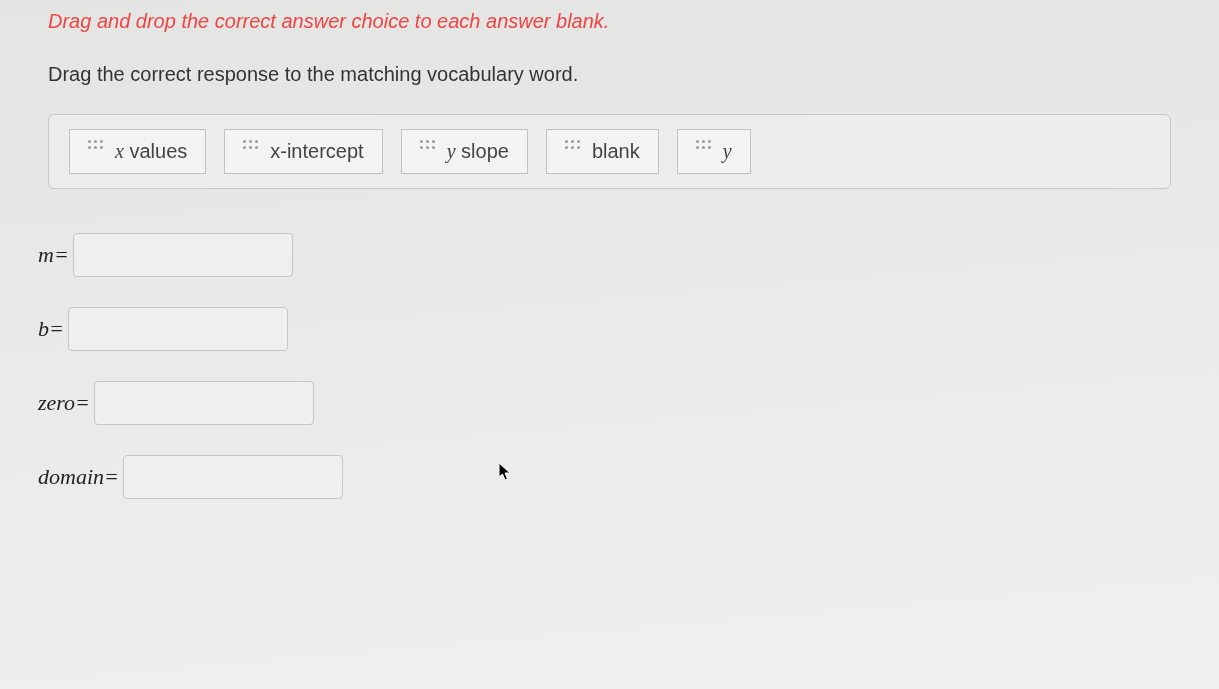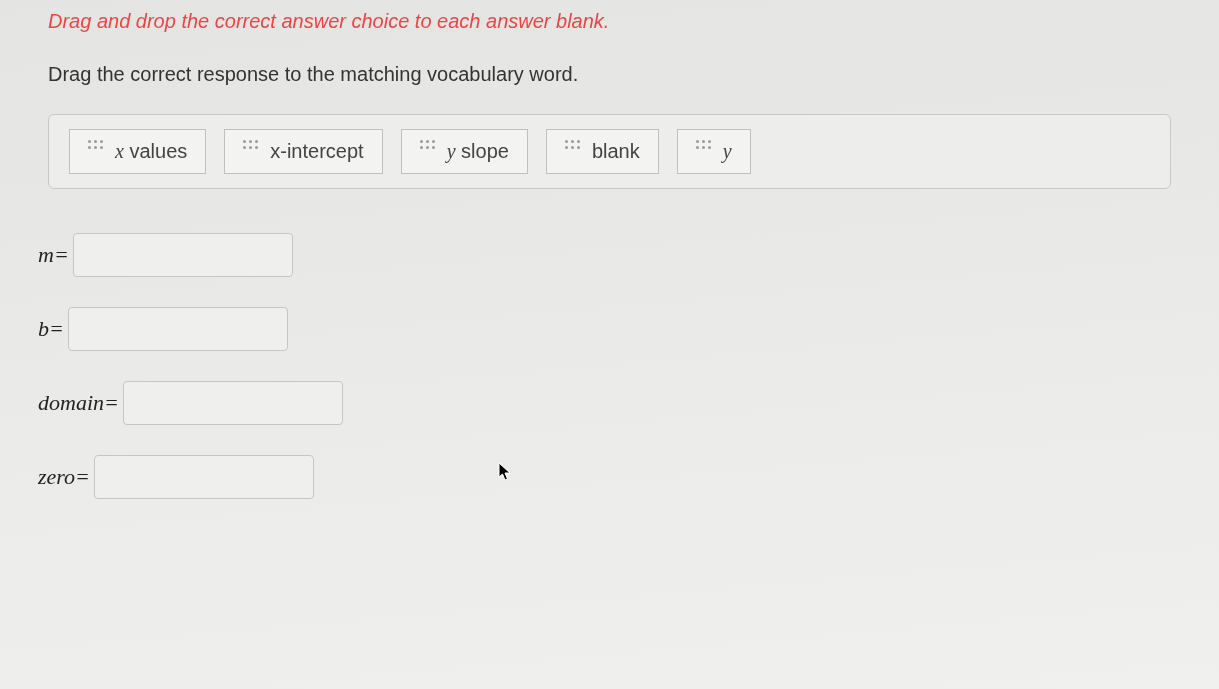--- a/index.html
+++ b/index.html
@@ -175,26 +175,26 @@
     <div class="drop-zone"></div>
   </div>
 
   <div class="prompt-row">
     <span class="prompt-label">b=</span>
     <div class="drop-zone"></div>
   </div>
 
 
   <div class="prompt-row">
+    <span class="prompt-label">zero=</span>
+    <div class="drop-zone"></div>
+  </div>
+
+  <div class="prompt-row">
     <span class="prompt-label">domain=</span>
-    <div class="drop-zone"></div>
-  </div>
-
-  <div class="prompt-row">
-    <span class="prompt-label">zero=</span>
     <div class="drop-zone"></div>
   </div>
 
 
 </div>
 
 <svg class="cursor" viewBox="0 0 14 20">
   <path d="M1 1 L1 15 L4.5 12 L7 18 L9.5 17 L7 11 L12 11 Z" fill="#000" stroke="#fff" stroke-width="1"></path>
 </svg>
 

